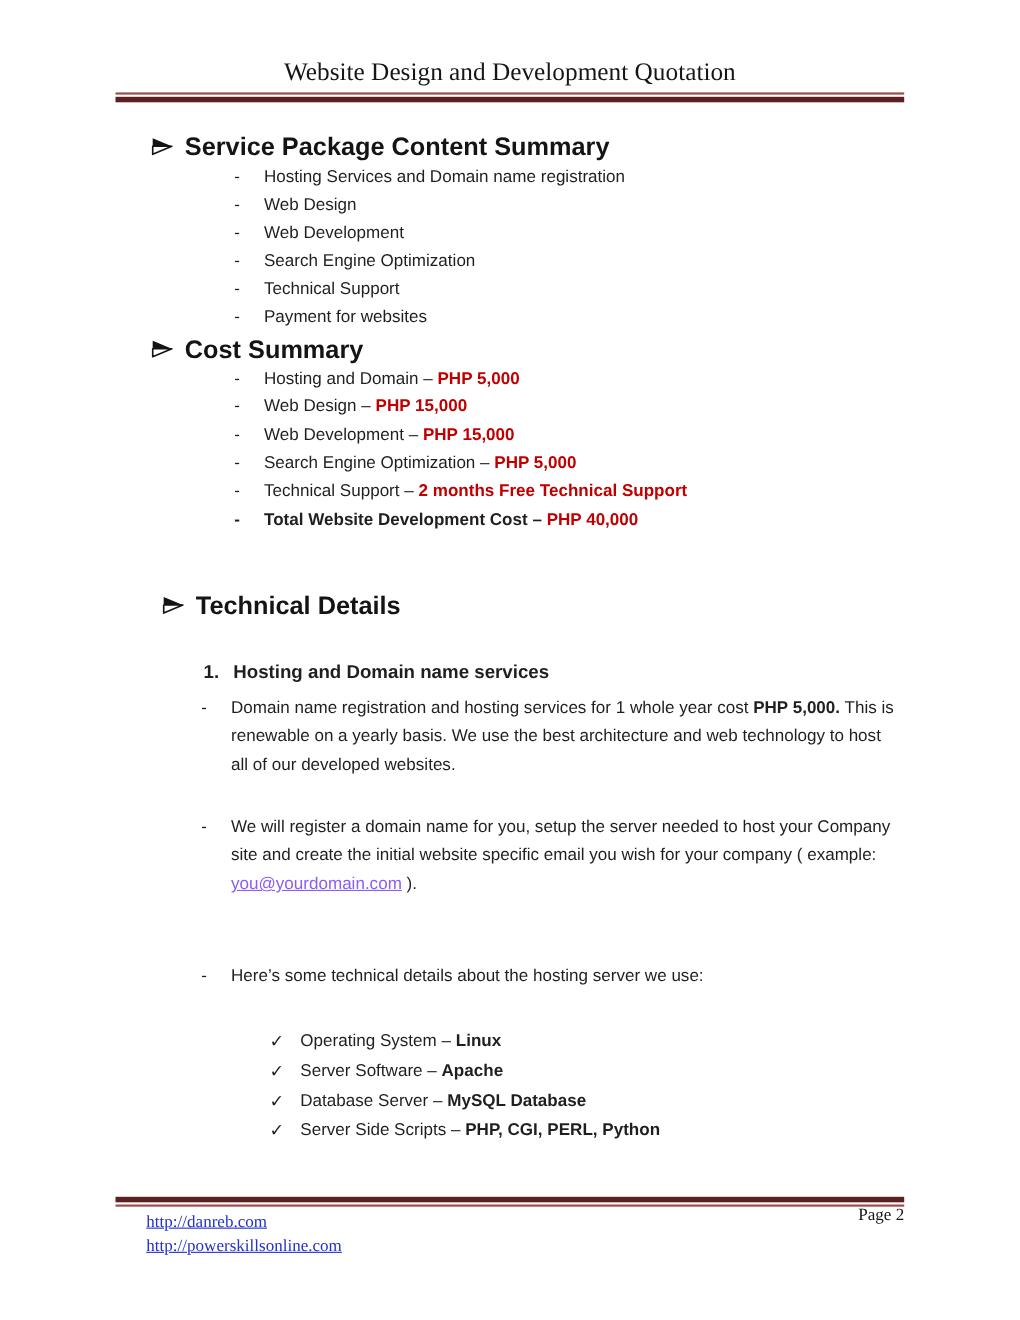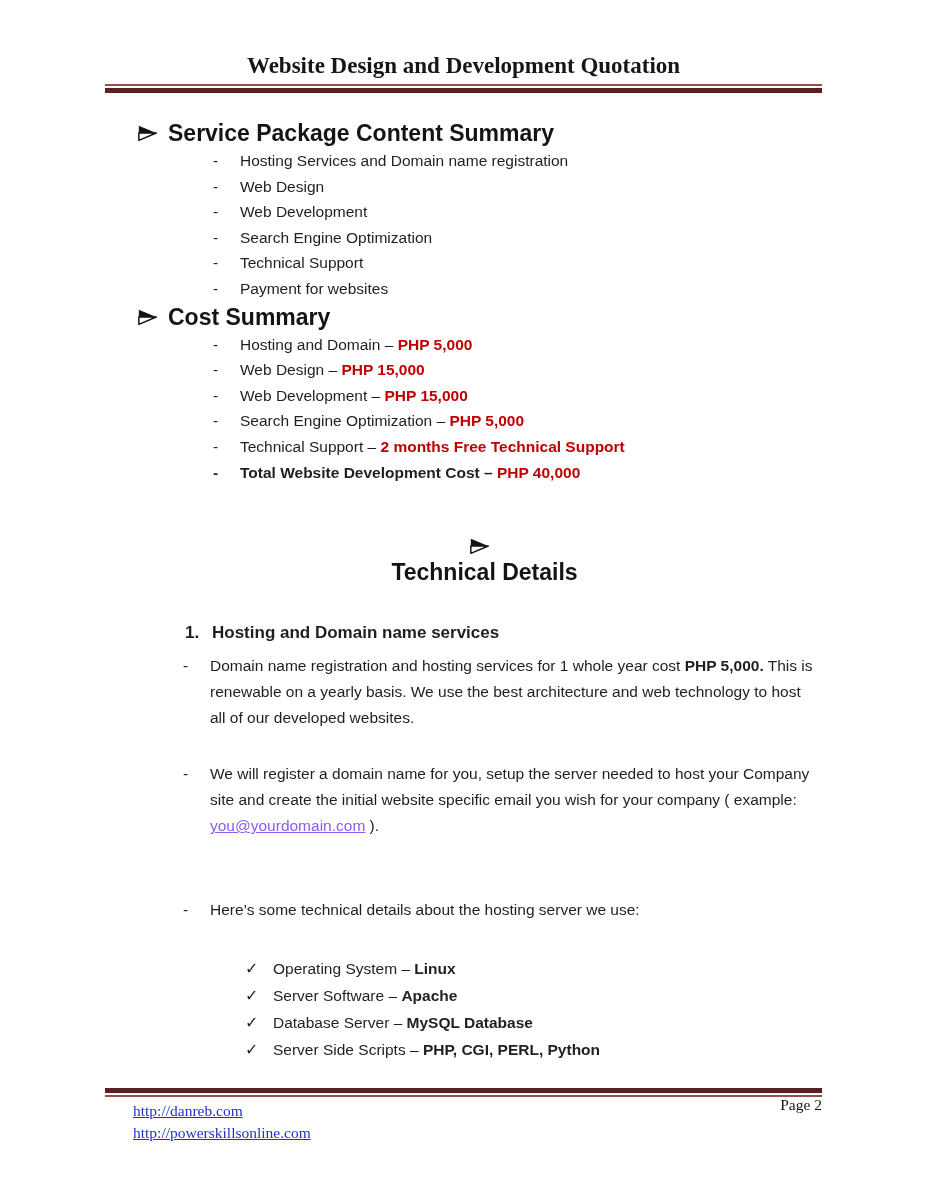--- a/index.html
+++ b/index.html
@@ -14,21 +14,20 @@
   .content { margin:0 105px; }
 
   
   .doc-title {
     margin-top:50px;
     text-align:center;
     font-family:"Liberation Serif", serif;
     font-size:23px;
     line-height:32px;
     color:#161616;
-    font-weight:bold;
   }
   .rule-header {
     margin-top:2px;
     height:2px;                         
     border-top:2px solid #96504f;       
     border-bottom:5px solid #5b2021;    
   }
 
   
   .section-heading {
@@ -50,21 +49,21 @@
   }
   ul.dash-list li .dash { position:absolute; left:108px; }
   .price { color:#C00000; font-weight:700; }
   .bold  { font-weight:700; }
 
   
   .h1-service   { margin-top:25px; }
   .list-service { margin-top:8px; }
   .h1-cost      { }
   .list-cost    { margin-top:8px; }
-  .h1-tech      { margin-top:50px;flex-direction:column; }
+  .h1-tech      { margin-top:50px; }
 
   .subsection {
     margin-top:34px;
     padding-left:80px;
     font-size:17px; font-weight:700; line-height:24px;
   }
   .subsection .num { display:inline-block; width:27px; }
 
   .para {
     position:relative;

